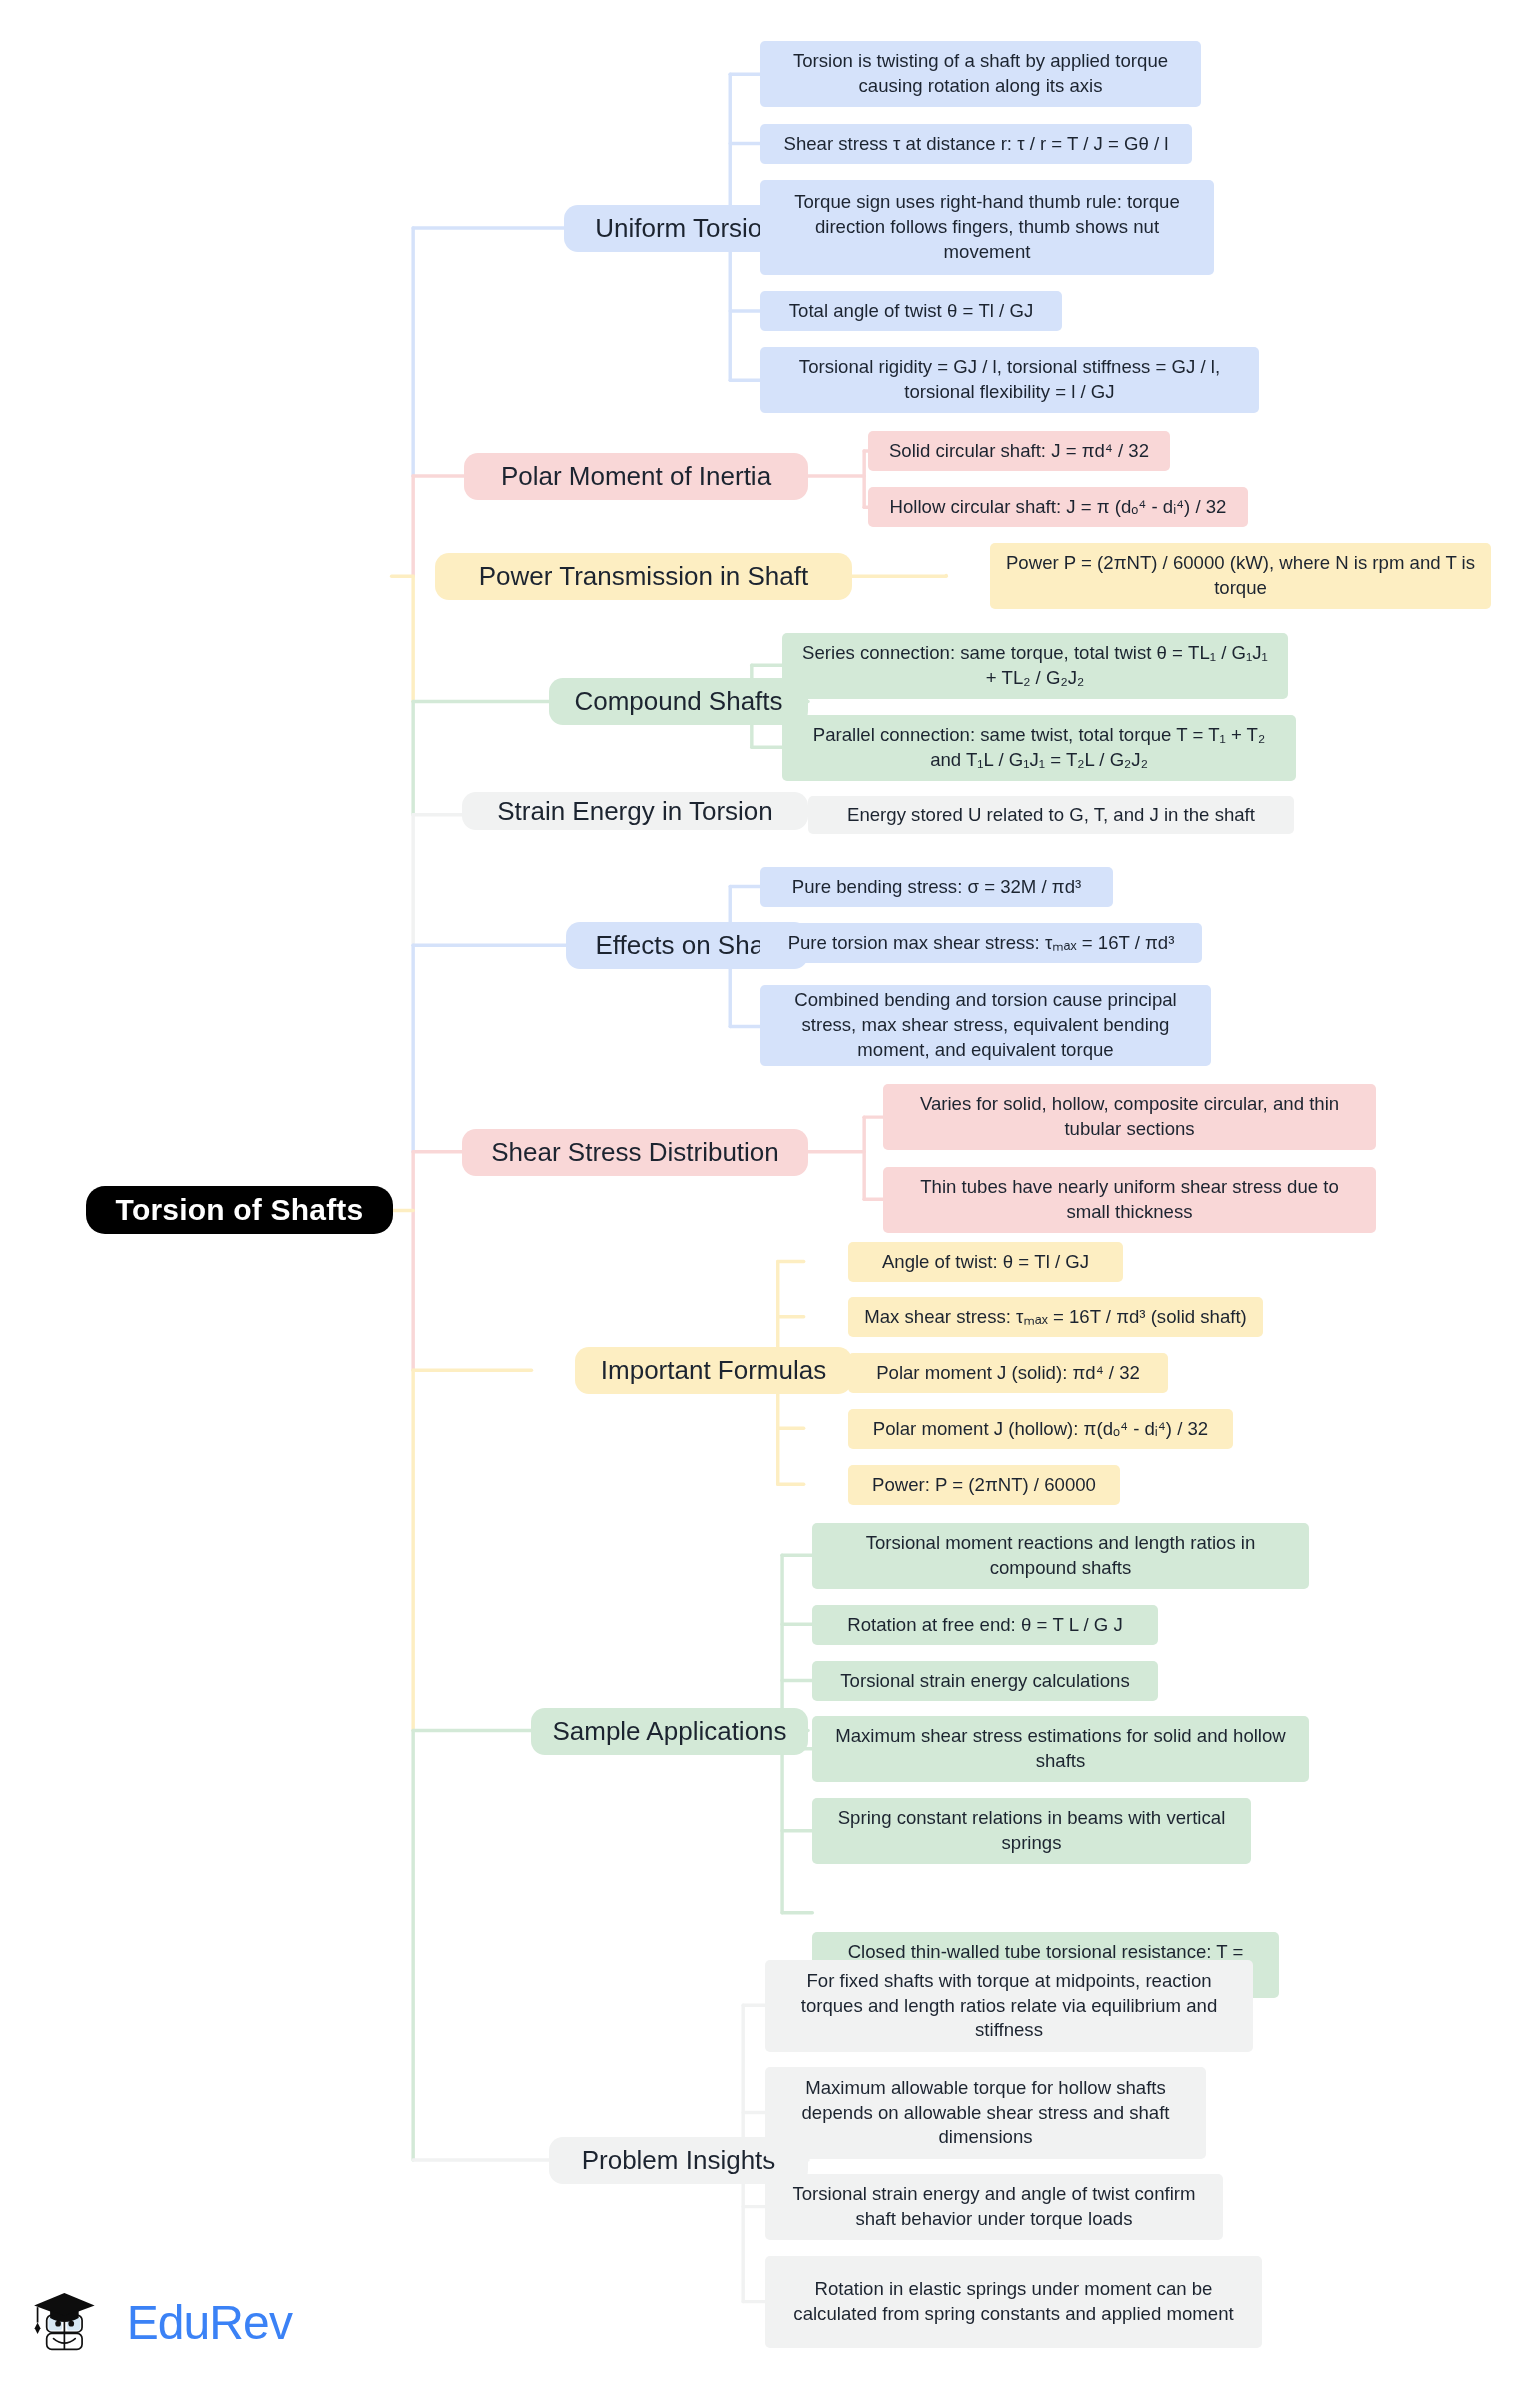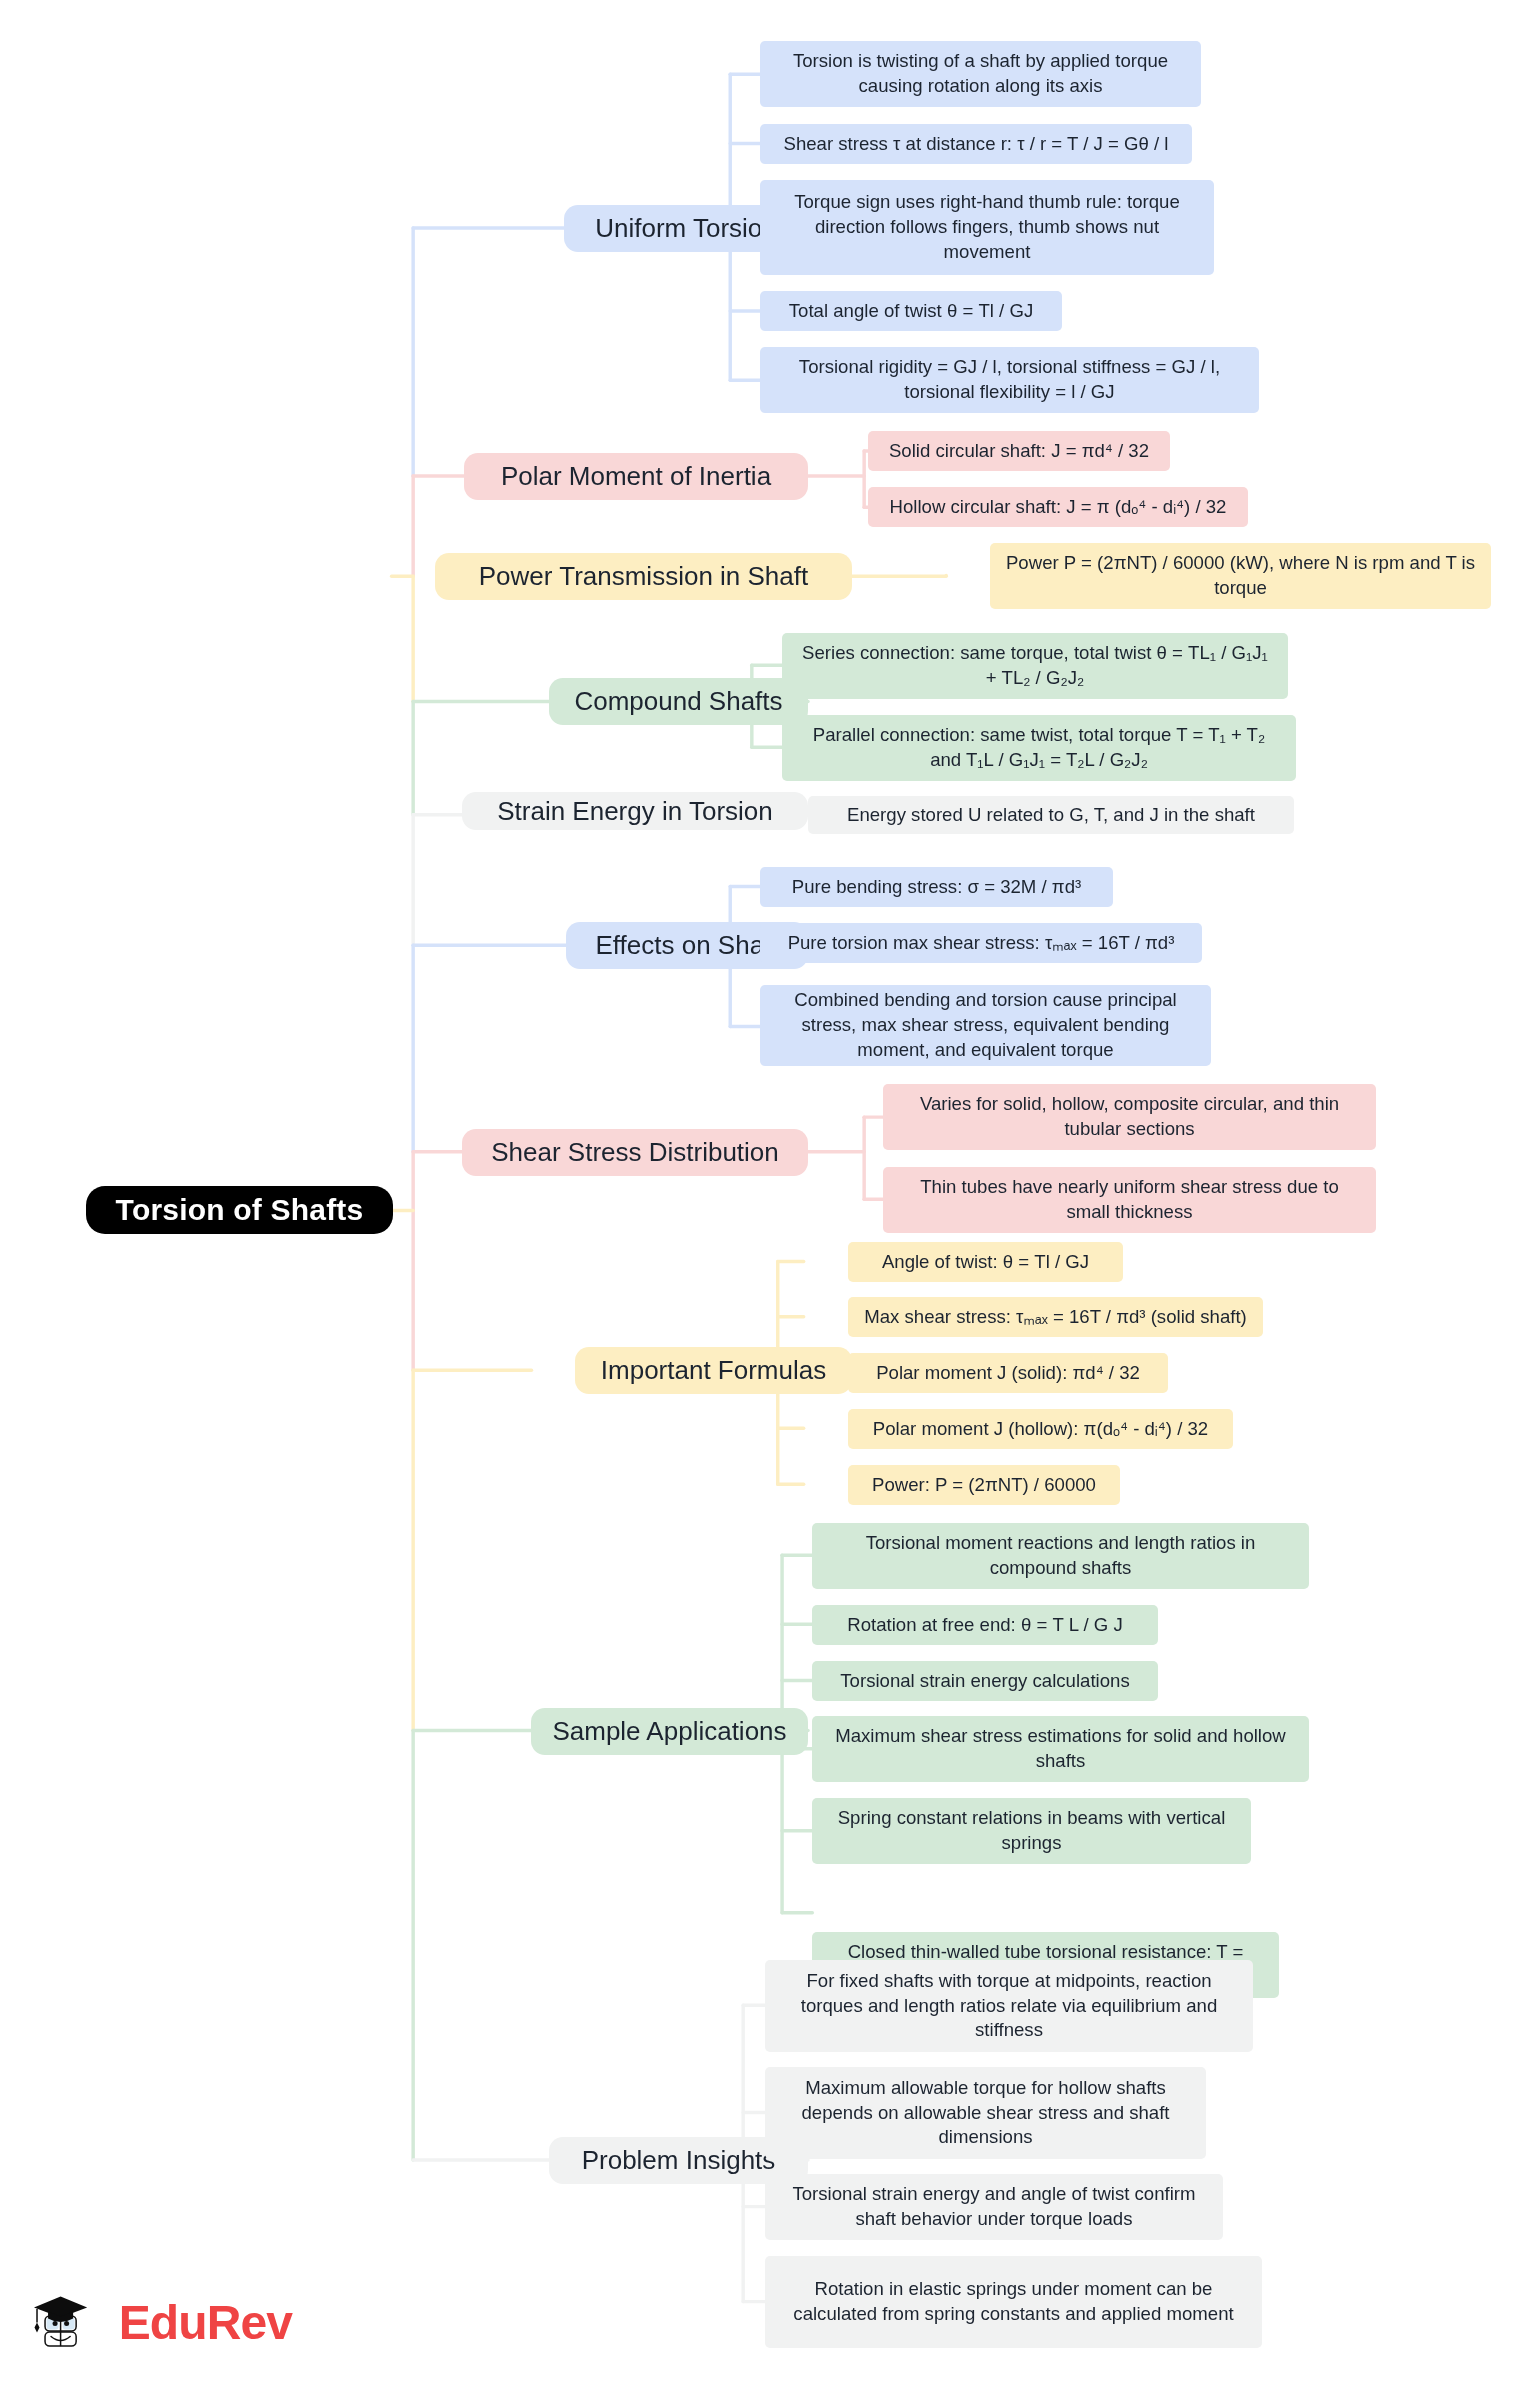--- a/index.html
+++ b/index.html
@@ -79,22 +79,22 @@
     position: absolute;
     left: 33px;
     top: 2266px;
     width: 259px;
     height: 112px;
     display: flex;
     align-items: center;
   }
   #logo-text {
     font-size: 48px;
-    font-weight: bold;
-    color: #ef4444;
+    font-weight: normal;
+    color: #3b82f6;
     margin-left: 28px;
     letter-spacing: -0.9px;
   }
 </style>
 </head>
 <body>
 
 <div id="canvas">
 
   <svg id="wires" viewBox="0 0 1767 2779" width="1527" height="2401">

